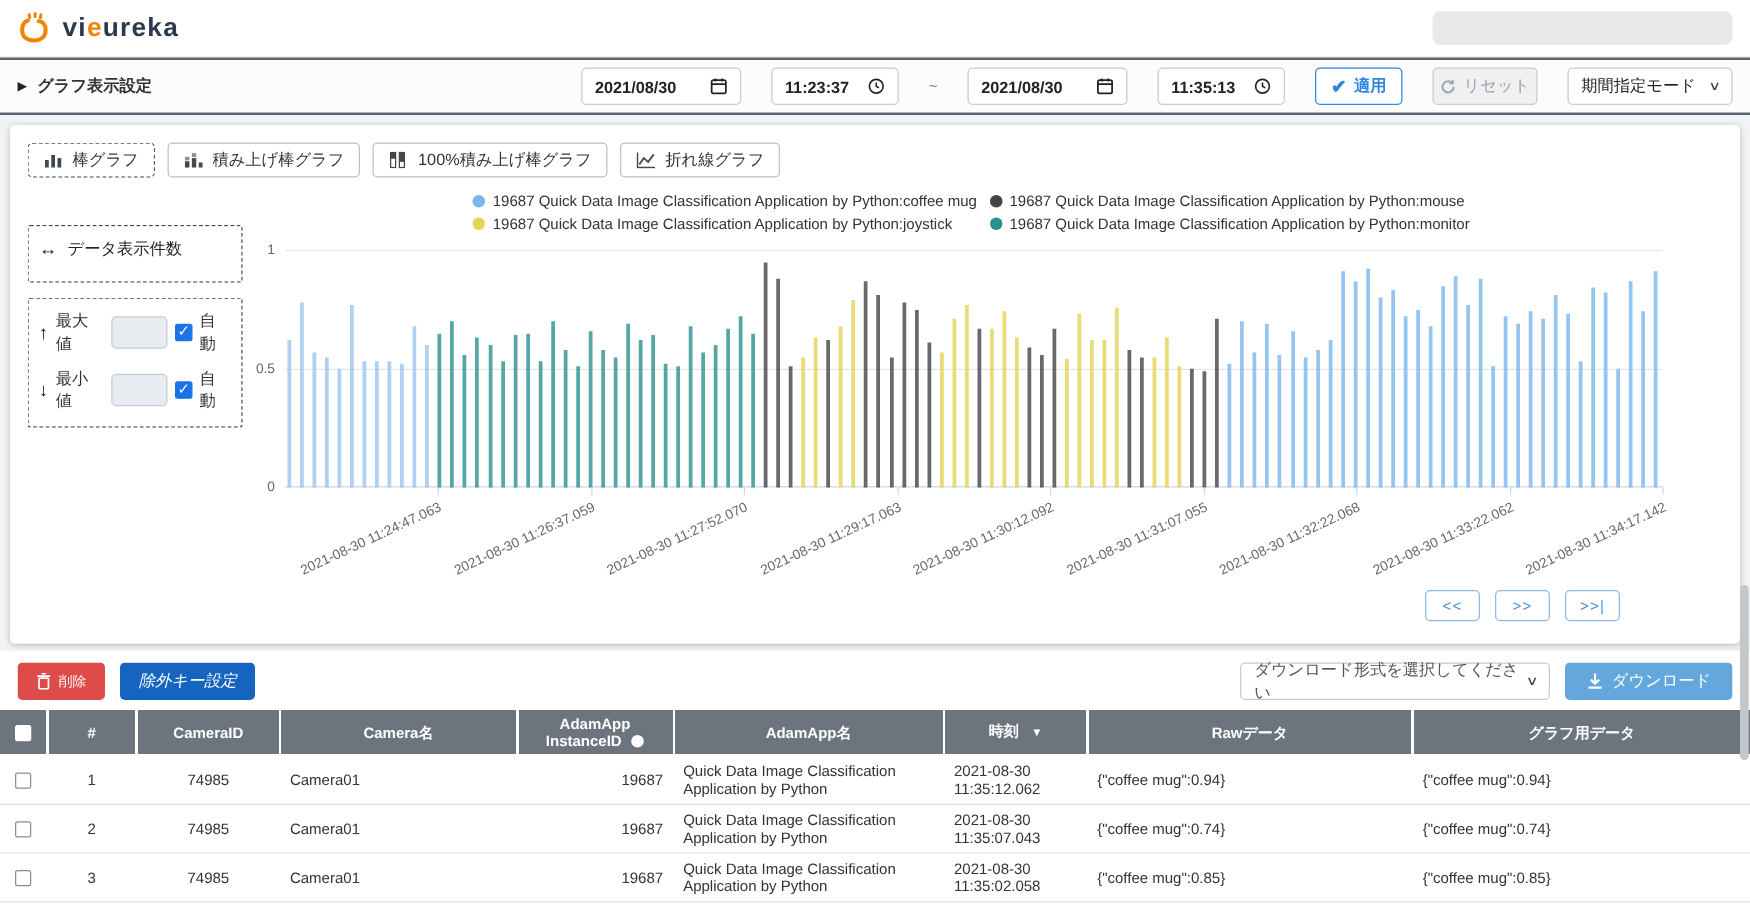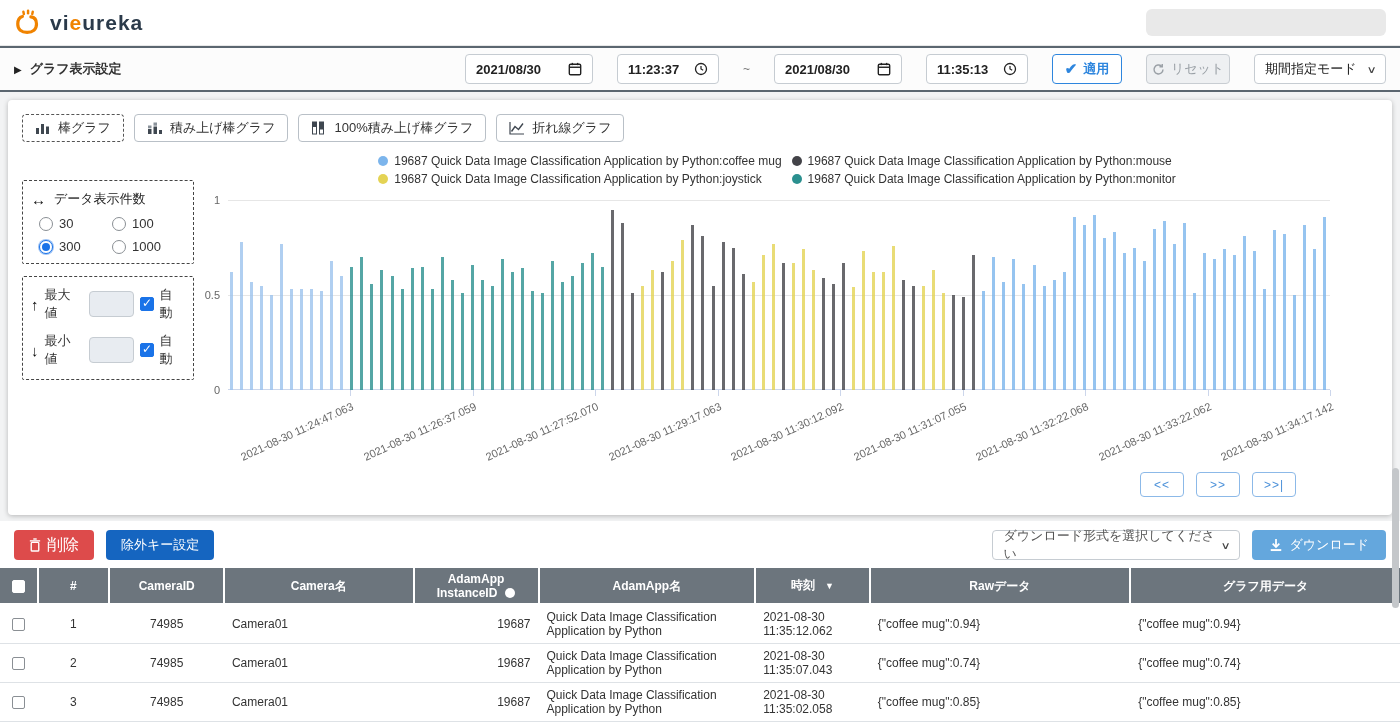--- a/index.html
+++ b/index.html
@@ -79,22 +79,22 @@
   .x-tick { position:absolute; top:0; width:1px; height:6px; background:#ccd6eb; }
   .x-label { position:absolute; top:10px; white-space:nowrap; font-size:11px; color:#666;
     transform:translateX(-100%) rotate(-25deg); transform-origin:100% 0; }
   .pager-row { display:flex; justify-content:flex-end; gap:12px; padding:4px 34px 10px 0; }
   .pager-btn { width:44px; height:25px; background:#fff; border:1px solid #8cb9e8; border-radius:4px;
     color:#4a90d9; font-size:12px; display:flex; align-items:center; justify-content:center; cursor:pointer; letter-spacing:1px; }
 
   
   .actions-row { display:flex; align-items:center; justify-content:space-between; padding:9px 14px 8px; background:#fff; }
   .actions-left { display:flex; gap:12px; }
-  .btn-delete { background:#dd4b4b; color:#fff; padding:12px 14px; font-size:16px; }
-  .btn-exclude { background:#1565c0; color:#fff; padding:0 14px; font-size:13px; }
+  .btn-delete { background:#dd4b4b; color:#fff; padding:12px 14px; font-size:11px; }
+  .btn-exclude { background:#1565c0; color:#fff; padding:0 14px; font-size:13px;font-style:italic; }
   .actions-right { display:flex; gap:12px; align-items:center; }
   .select-box.download { width:248px; color:#555; }
   .btn-download { background:#64a7dd; color:#fff; padding:0 16px; font-size:13px; }
 
   
   table { border-collapse:collapse; table-layout:fixed; width:1400px; font-size:12px; }
   thead th { background:#6c757d; color:#fff; font-weight:bold; height:36px; text-align:center;
     border-right:2px solid #fff; padding:2px 6px; position:relative; line-height:14px; }
   thead th:last-child { border-right:none;text-align:center; }
   tbody td { border-bottom:1px solid #dee2e6; padding:5px 8px; vertical-align:middle; line-height:14px; background:#fff; }
@@ -240,38 +240,20 @@
           <span>折れ線グラフ</span>
         </button>
       </div>
     <div class="content-row">
       <div class="left-col">
         <div class="dashed-box">
           <div class="box-title">
             <span class="arrow-glyph">↔</span>
             <span>データ表示件数</span>
           </div>
-          <div class="radio-grid" id="count-radios">
-              <label class="radio-item">
-                <span class="radio"></span>
-                <span>30</span>
-              </label>
-              <label class="radio-item">
-                <span class="radio"></span>
-                <span>100</span>
-              </label>
-              <label class="radio-item">
-                <span class="radio checked"></span>
-                <span>300</span>
-              </label>
-              <label class="radio-item">
-                <span class="radio"></span>
-                <span>1000</span>
-              </label>
-            </div>
         </div>
         <div class="dashed-box">
           <div class="range-row">
             <span class="arrow-glyph">↑</span>
             <span>最大値</span>
             <span class="range-input"></span>
             <span class="checkbox checked"></span>
             <span>自動</span>
           </div>
           <div class="range-row">

